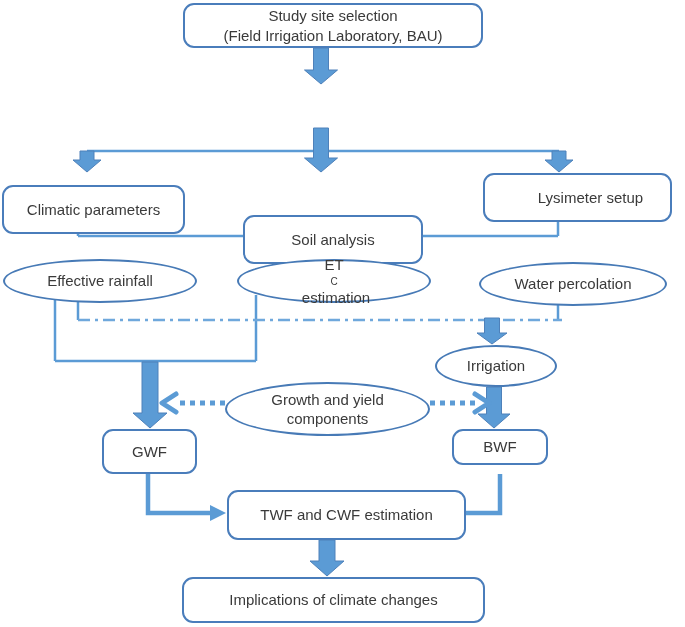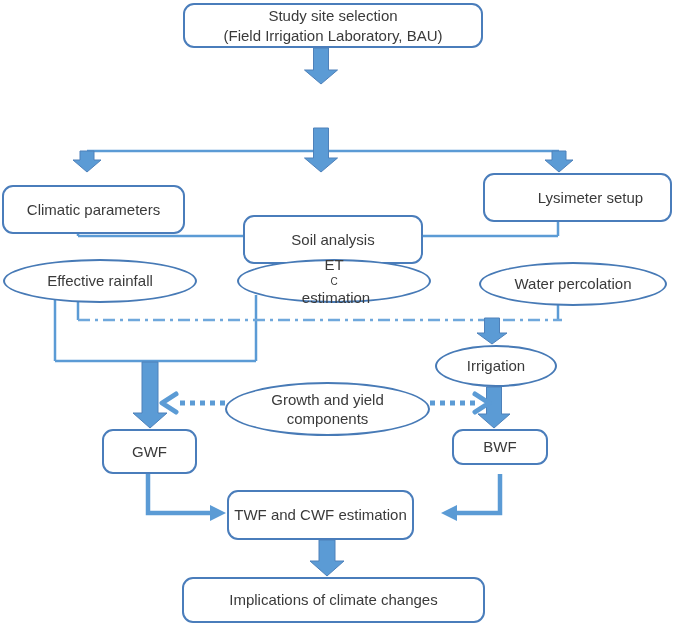--- a/index.html
+++ b/index.html
@@ -121,21 +121,21 @@
   </div>
 
   <div class="node box" style="left:102px;top:429px;width:95px;height:45px;">
     <span>GWF</span>
   </div>
 
   <div class="node box" style="left:452px;top:429px;width:96px;height:36px;">
     <span>BWF</span>
   </div>
 
-  <div class="node box" style="left:227px;top:490px;width:187px;height:50px;">
+  <div class="node box" style="left:227px;top:490px;width:239px;height:50px;">
     <span>TWF and CWF estimation</span>
   </div>
 
   <div class="node box" style="left:182px;top:577px;width:303px;height:46px;">
     <span>Implications of climate changes</span>
   </div>
 
 </div>
 
 </body></html>

